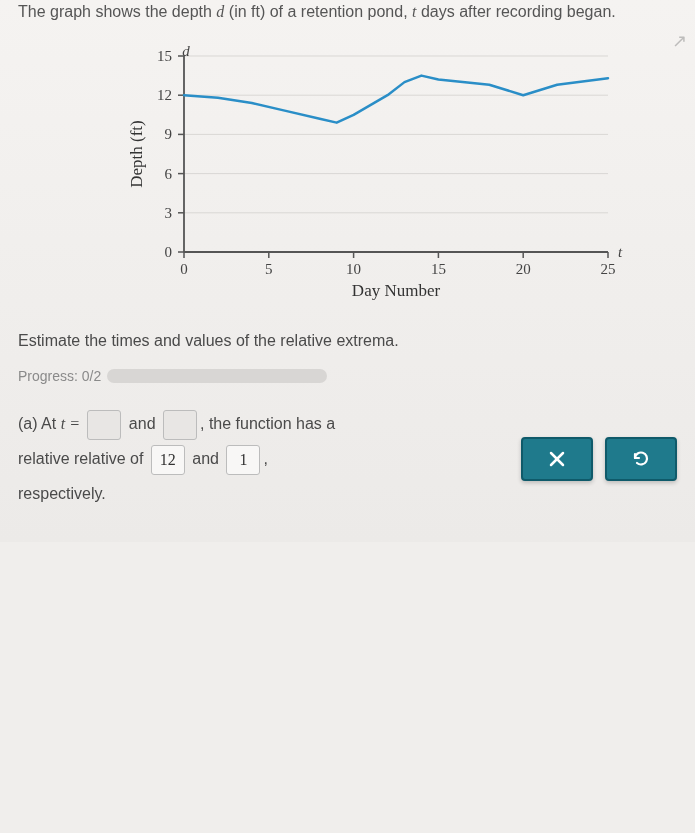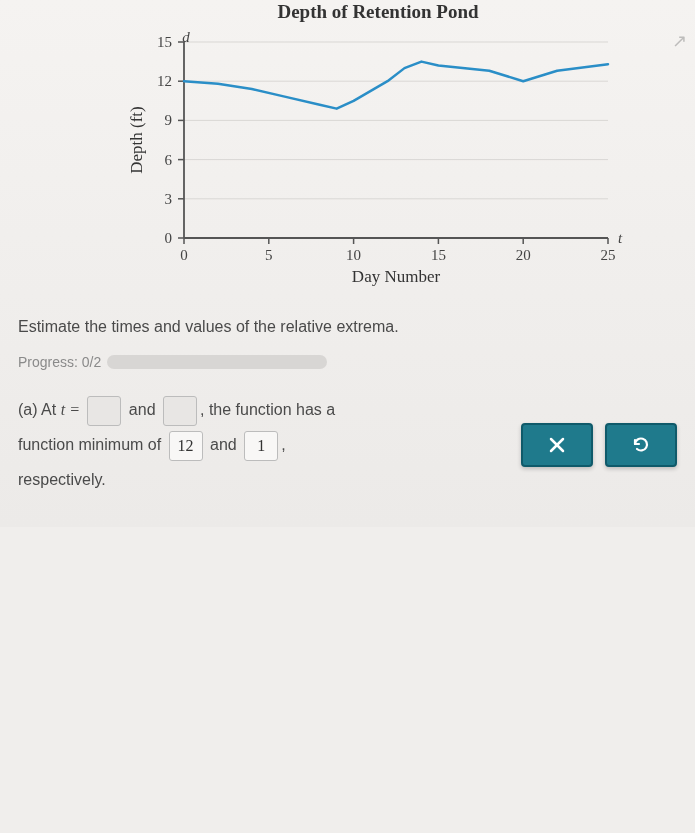--- a/index.html
+++ b/index.html
@@ -125,26 +125,28 @@
     font-size: 18px;
     color: #888;
     opacity: 0.5;
   }
 </style>
 </head>
 <body>
 
 <div class="page">
 
+  <div class="prompt">
+    <span>The graph shows the depth </span><span class="var">d</span><span> (in ft) of a retention pond, </span><span class="var">t</span><span> days after recording began.</span>
+  </div>
 
   <span class="corner-curl">↗</span>
 
   <div class="chart-wrap">
     <div id="chart-title-el" class="chart-title">
-        <div>Depth of Retention Pond</div>
       </div>
     <svg id="chart-svg" class="chart-svg" width="500" height="260">
         <line x1="56" y1="170.8" x2="480" y2="170.8" stroke="#d9d7d4" stroke-width="1"></line>
         <line x1="56" y1="131.6" x2="480" y2="131.6" stroke="#d9d7d4" stroke-width="1"></line>
         <line x1="56" y1="92.4" x2="480" y2="92.4" stroke="#d9d7d4" stroke-width="1"></line>
         <line x1="56" y1="53.19999999999999" x2="480" y2="53.19999999999999" stroke="#d9d7d4" stroke-width="1"></line>
         <line x1="56" y1="14" x2="480" y2="14" stroke="#d9d7d4" stroke-width="1"></line>
         <line x1="56" y1="210" x2="56" y2="14" stroke="#555" stroke-width="1.8"></line>
         <line x1="56" y1="210" x2="480" y2="210" stroke="#555" stroke-width="1.8"></line>
         <line x1="56" y1="210" x2="56" y2="216" stroke="#555" stroke-width="1.5"></line>
@@ -185,21 +187,21 @@
     <span class="progress-label">Progress: 0/2</span>
     <div class="progress-bar"></div>
   </div>
 
 
   <div class="answer-row">
     <div class="answer-body">
       <span>(a) At </span><span class="var">t =</span>
       <span class="input-box empty"></span><span> and </span><span class="input-box empty"></span><span>, the function has a</span>
       <br>
-      <span>function minimum of </span><span class="input-box">12</span><span> and </span><span class="input-box">1</span><span>,</span>
+      <span>relative relative of </span><span class="input-box">12</span><span> and </span><span class="input-box">1</span><span>,</span>
       <br>
       <span>respectively.</span>
     </div>
     <div class="btns">
       <div class="btn">
         <svg width="18" height="18" viewBox="0 0 18 18">
           <line x1="3" y1="3" x2="15" y2="15" stroke-width="2.5" stroke-linecap="round"></line>
           <line x1="15" y1="3" x2="3" y2="15" stroke-width="2.5" stroke-linecap="round"></line>
         </svg>
       </div>

